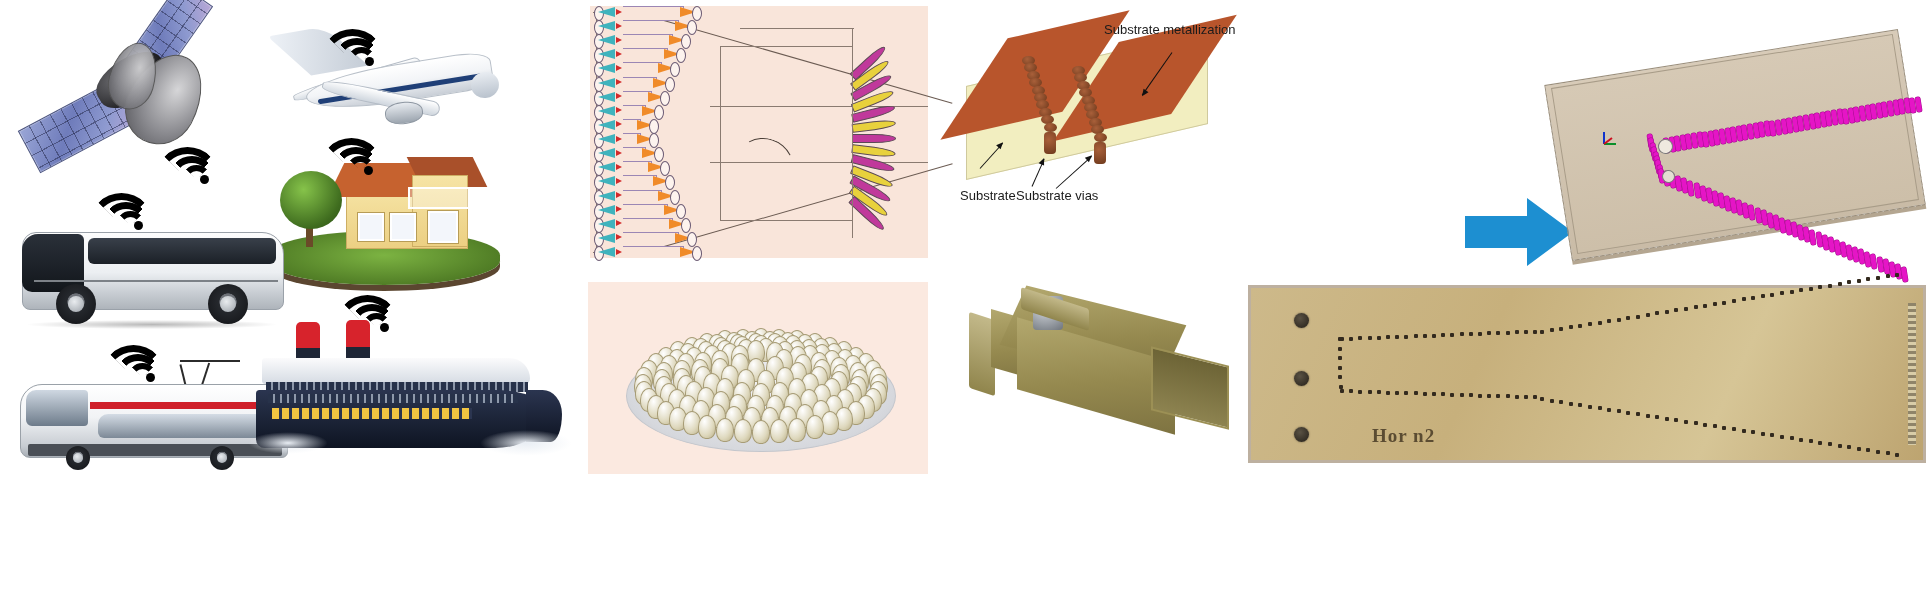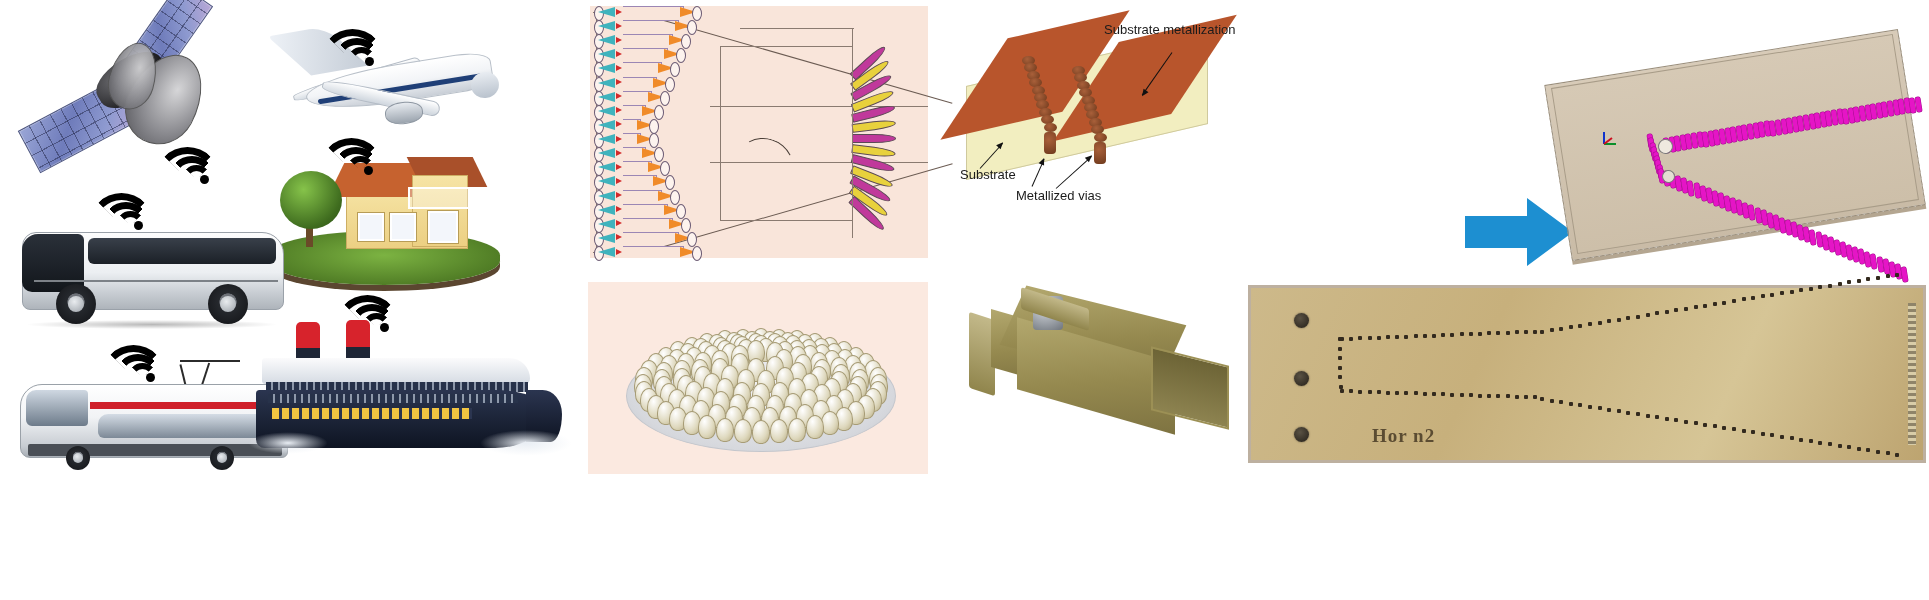--- a/index.html
+++ b/index.html
@@ -702,22 +702,22 @@
 
     <div class="via" style="left:84px;top:112px;width:12px;height:22px;border-radius:4px;"></div>
     <div class="via" style="left:134px;top:122px;width:12px;height:22px;border-radius:4px;"></div>
 
     <div class="siw-arrow" style="left:212px;top:32px;width:52px;transform:rotate(125deg);"></div>
     <div class="siw-arrow" style="left:20px;top:148px;width:34px;transform:rotate(-48deg);"></div>
     <div class="siw-arrow" style="left:72px;top:166px;width:30px;transform:rotate(-66deg);"></div>
     <div class="siw-arrow" style="left:96px;top:168px;width:48px;transform:rotate(-42deg);"></div>
 
     <span class="lbl" style="left:144px;top:2px;font-size:13px;">Substrate metallization</span>
-    <span class="lbl" style="left:0px;top:147px;font-size:13px;">Substrate</span>
-    <span class="lbl" style="left:56px;top:168px;font-size:13px;">Metallized vias</span>
+    <span class="lbl" style="left:0px;top:168px;font-size:13px;">Substrate</span>
+    <span class="lbl" style="left:56px;top:168px;font-size:13px;">Substrate vias</span>
   </div>
 
   <div class="abs" id="panel-horn">
     <div class="flange" style="left:14px;top:76px;width:26px;height:76px;transform:skewY(18deg);border-radius:3px;"></div>
     <div class="horn-metal" style="left:36px;top:78px;width:62px;height:58px;transform:skewY(16deg);"></div>
     <div class="horn-metal" style="left:58px;top:62px;width:160px;height:66px;transform:skewY(14deg) skewX(-22deg);"></div>
     <div class="horn-metal" style="left:62px;top:100px;width:158px;height:72px;transform:skewY(16deg);"></div>
     <div class="horn-inner" style="left:196px;top:116px;width:74px;height:60px;transform:skewY(14deg);border:2px solid #9c9055;"></div>
     <div class="sma" style="left:78px;top:56px;width:30px;height:34px;"></div>
     <div class="flange" style="left:66px;top:58px;width:68px;height:22px;transform:skewY(18deg);border-radius:3px;"></div>

